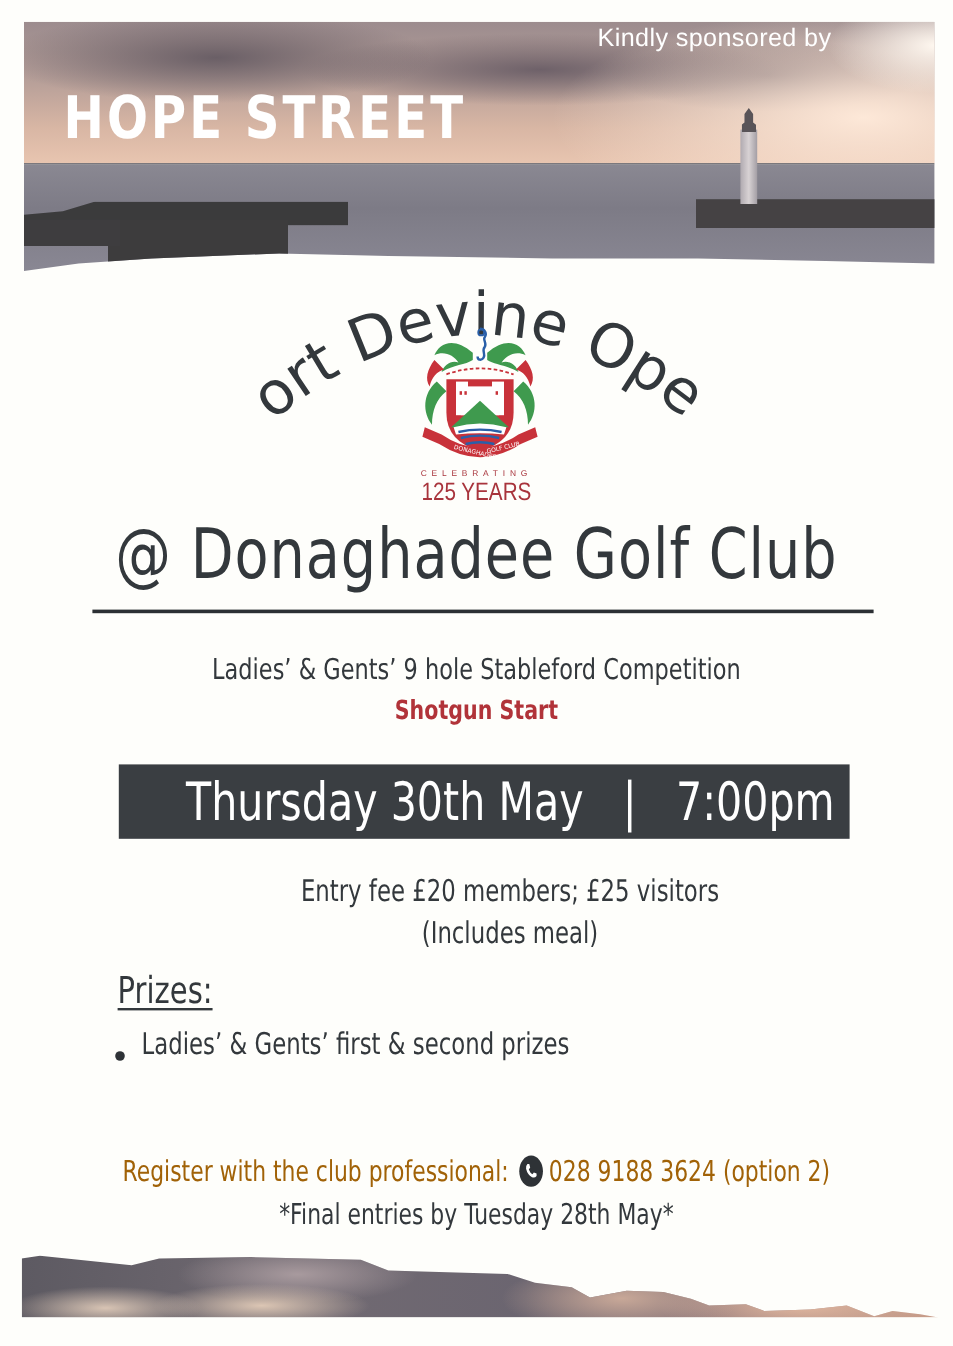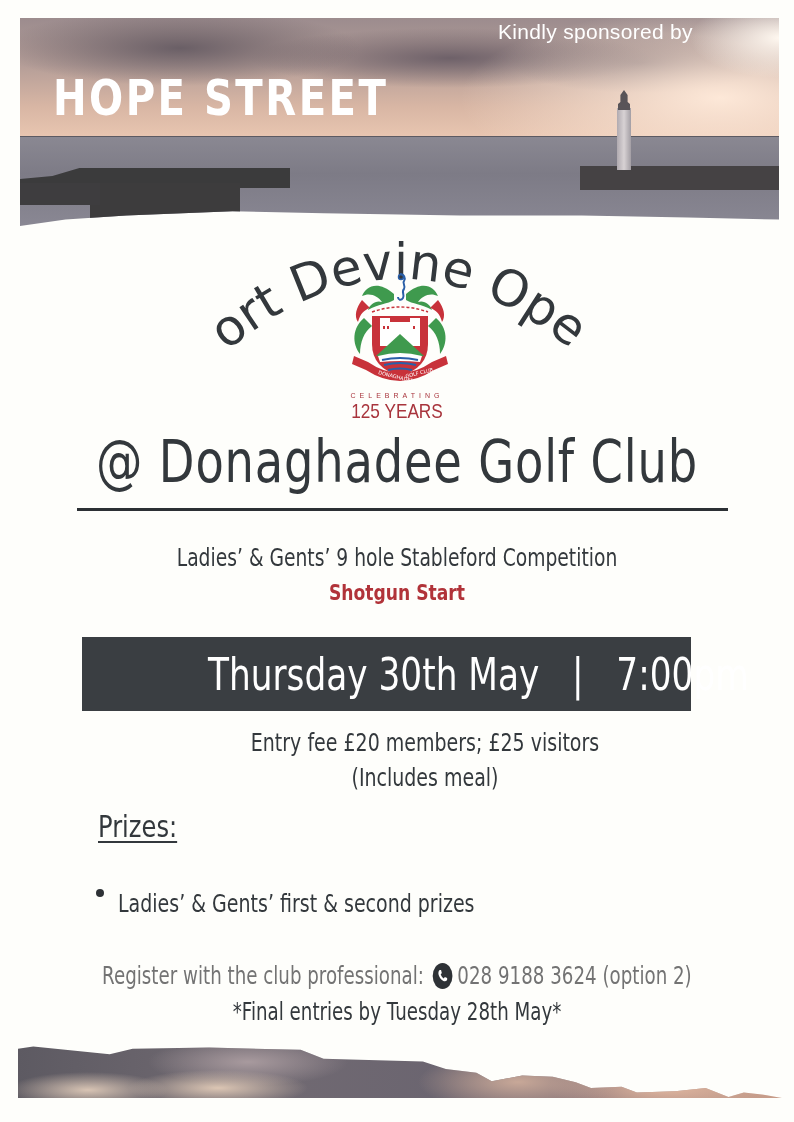--- a/index.html
+++ b/index.html
@@ -105,23 +105,23 @@
       font-size: 24px; color: #33383c; transform: scaleX(0.78);
     }
     .shotgun {
       position: absolute; left: 0; width: 794px; top: 580px; text-align: center;
       font-family: "DejaVu Sans", sans-serif; font-weight: bold;
       font-size: 22px; color: #b13339; transform: scaleX(0.78);
     }
 
     
     .date-bar {
-      position: absolute; left: 82px; top: 637px; width: 609px; height: 74px;
+      position: absolute; left: 99px; top: 637px; width: 609px; height: 62px;
       background: #3a3e42;
-      display: flex; align-items: center; justify-content: flex-start;
+      display: flex; align-items: center; justify-content: center;
     }
     .date-bar span {
       font-family: "DejaVu Sans", sans-serif;
       font-size: 44px; color: #ffffff; white-space: pre;
       display: inline-block; transform: scaleX(0.78);
     }
 
     .fee {
       position: absolute; left: 0; width: 794px; top: 728px; text-align: center;
       font-family: "DejaVu Sans", sans-serif;
@@ -137,36 +137,36 @@
     
     .prizes-heading {
       position: absolute; left: 98px; top: 808px;
       font-family: "DejaVu Sans", sans-serif;
       font-size: 31px; color: #33383c; text-decoration: underline;
       text-decoration-thickness: 2px; text-underline-offset: 4px;
       transform: scaleX(0.78); transform-origin: left top;
     }
     .prize-list { position: absolute; left: 96px; top: 848px; margin: 0; padding: 0; list-style: none; }
     .prize-list li {
-      display: flex; align-items: flex-start; height: 36px; margin-top: 41px;
+      display: flex; align-items: flex-end; height: 36px;
     }
     .bullet {
       width: 8px; height: 8px; border-radius: 50%; background: #2e3236;
       margin-right: 14px; flex-shrink: 0;
     }
     .prize-text {
       font-family: "DejaVu Sans", sans-serif;
       font-size: 25px; color: #33383c; white-space: nowrap;
       transform: scaleX(0.76); transform-origin: left center; display: inline-block;
     }
 
     
     .register {
       position: absolute; left: 0; width: 794px; top: 962px; text-align: center;
-      font-family: "DejaVu Sans", sans-serif; font-size: 24px; color: #737373;
+      font-family: "DejaVu Sans", sans-serif; font-size: 24px; color: #a16207;
       white-space: nowrap;
     }
     .register .inner { display: inline-flex; align-items: center; transform: scaleX(0.76); }
     .phone-icon {
       display: inline-block; width: 26px; height: 26px; border-radius: 50%;
       background: #2e3236; margin: 0 6px 0 12px; position: relative;
     }
     .phone-icon svg { position: absolute; left: 5px; top: 5px; }
     .deadline {
       position: absolute; left: 0; width: 794px; top: 998px; text-align: center;

